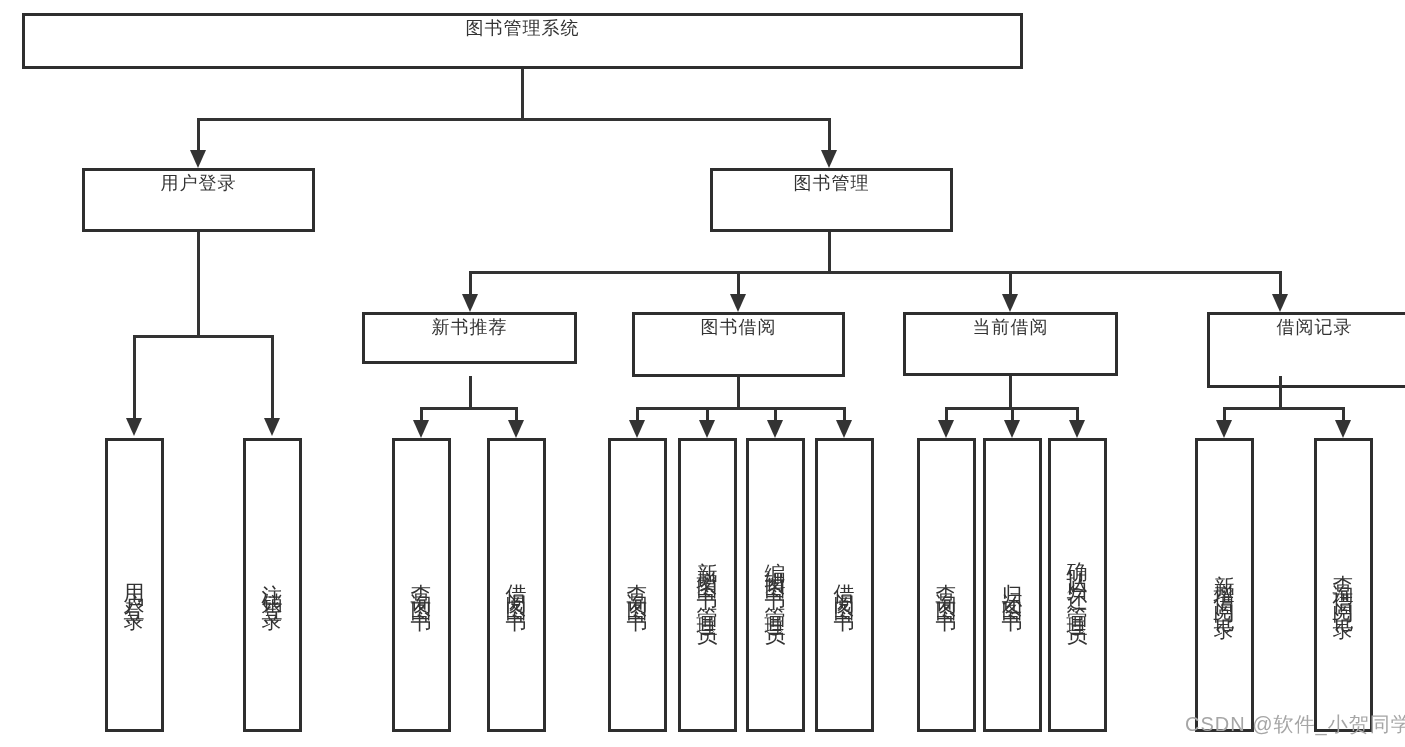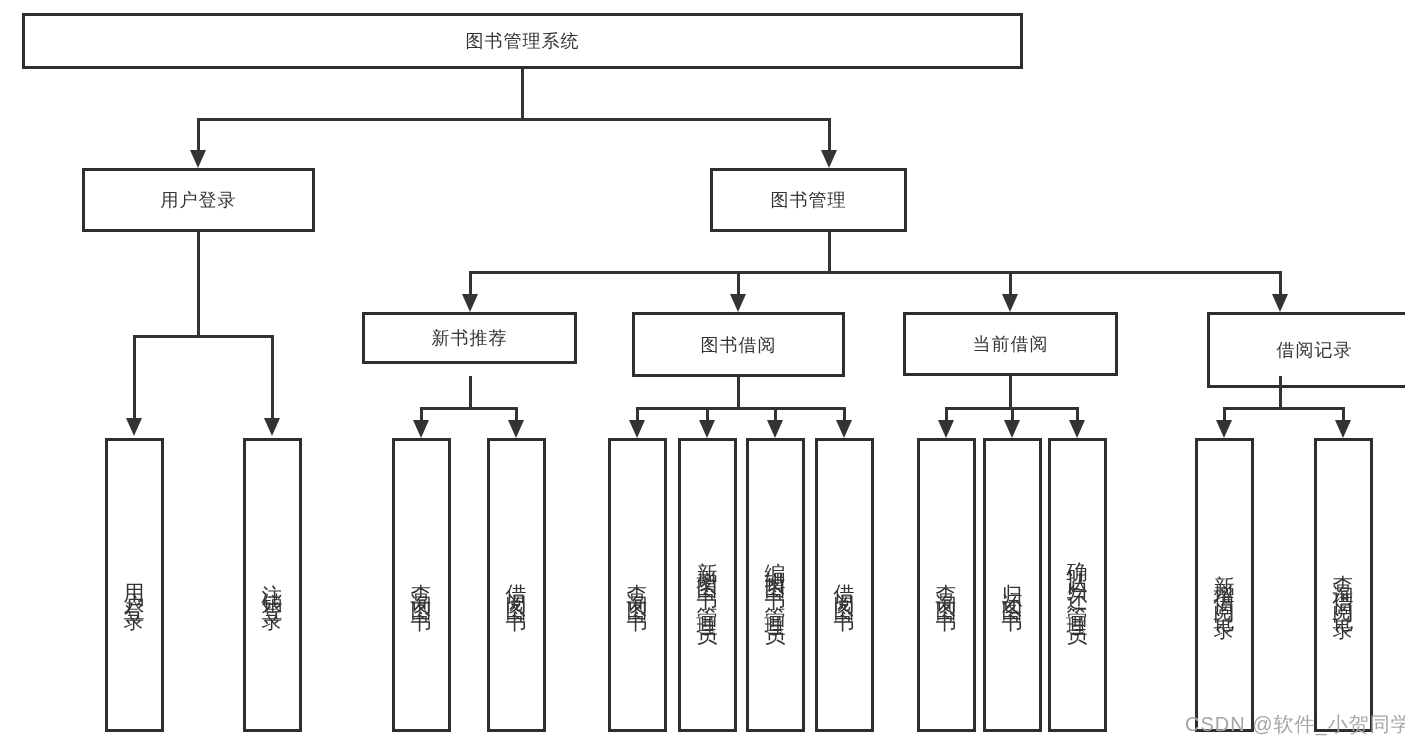--- a/index.html
+++ b/index.html
@@ -17,21 +17,21 @@
     font-family:"Liberation Sans","DejaVu Sans",sans-serif;
     color:var(--text);
     overflow:hidden;
   }
   
   .node{
     position:absolute;
     box-sizing:border-box;
     border:3px solid var(--box-border);
     background:#fff;
-    display:flex;align-items:center;justify-content:center;
+    display:flex;justify-content:center;
     font-size:18px;
     letter-spacing:1px;
   }
   
   .leaf{
     position:absolute;
     box-sizing:border-box;
     border:3px solid var(--box-border);
     background:#fff;
     width:59px;height:294px;top:438px;
@@ -75,21 +75,21 @@
   <div class="vl" style="left:521px;top:69px;height:51px"></div>
   <div class="hl" style="left:197px;top:118px;width:634px"></div>
   <div class="vl" style="left:197px;top:118px;height:34px"></div>
   <div class="arrow" style="left:190px;top:150px"></div>
   <div class="vl" style="left:828px;top:118px;height:34px"></div>
   <div class="arrow" style="left:821px;top:150px"></div>
 
   <div class="node" style="left:82px;top:168px;width:233px;height:64px">
     <span>用户登录</span>
   </div>
-  <div class="node" style="left:710px;top:168px;width:197px;height:64px">
+  <div class="node" style="left:710px;top:168px;width:243px;height:64px">
     <span>图书管理</span>
   </div>
 
   <div class="vl" style="left:197px;top:232px;height:105px"></div>
   <div class="hl" style="left:133px;top:335px;width:141px"></div>
   <div class="vl" style="left:133px;top:335px;height:84px"></div>
   <div class="arrow" style="left:126px;top:418px"></div>
   <div class="vl" style="left:271px;top:335px;height:84px"></div>
   <div class="arrow" style="left:264px;top:418px"></div>
 

